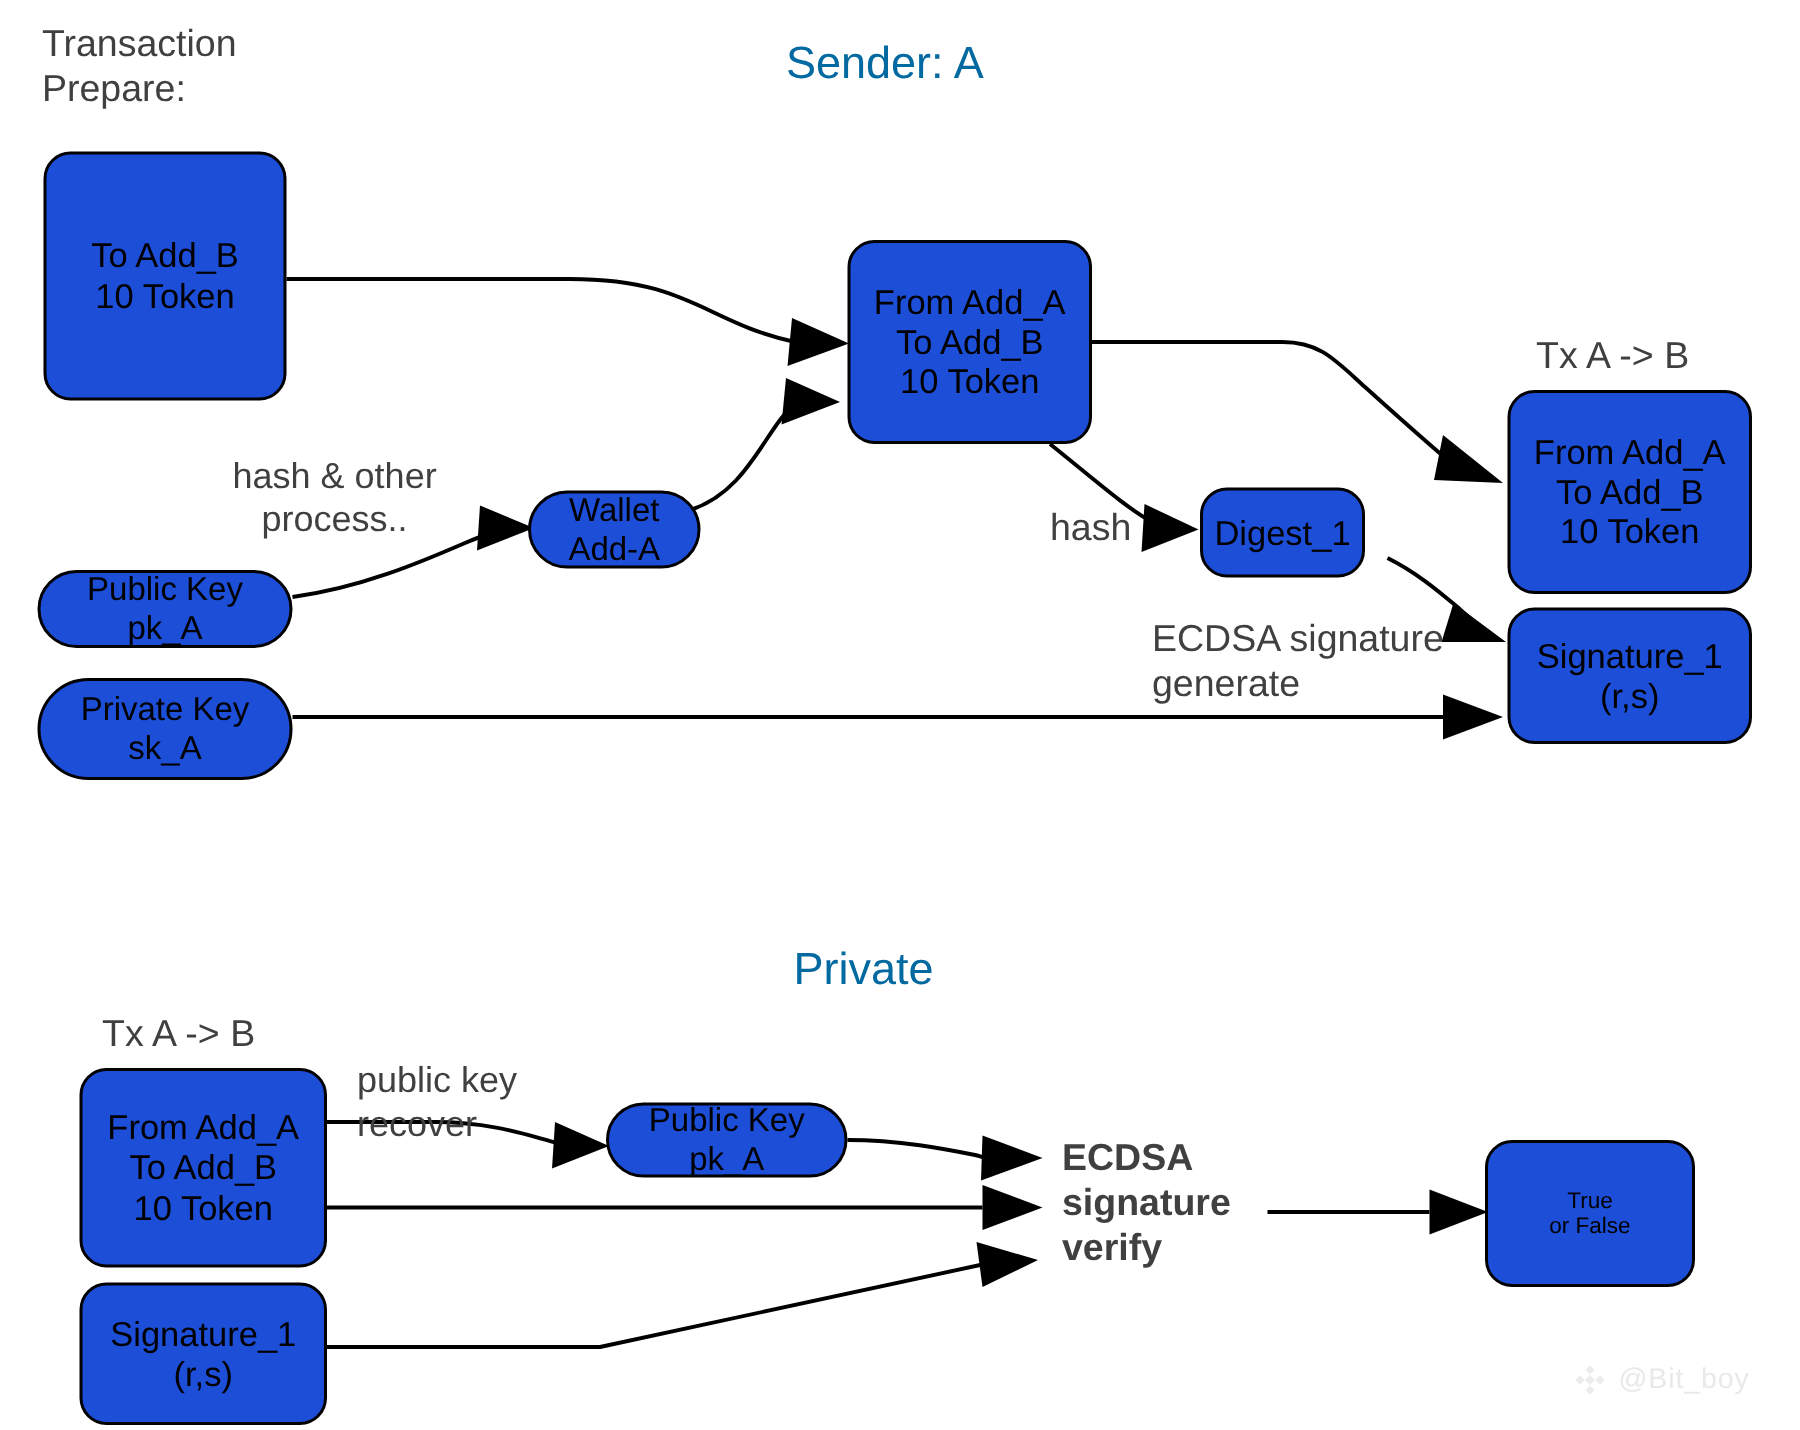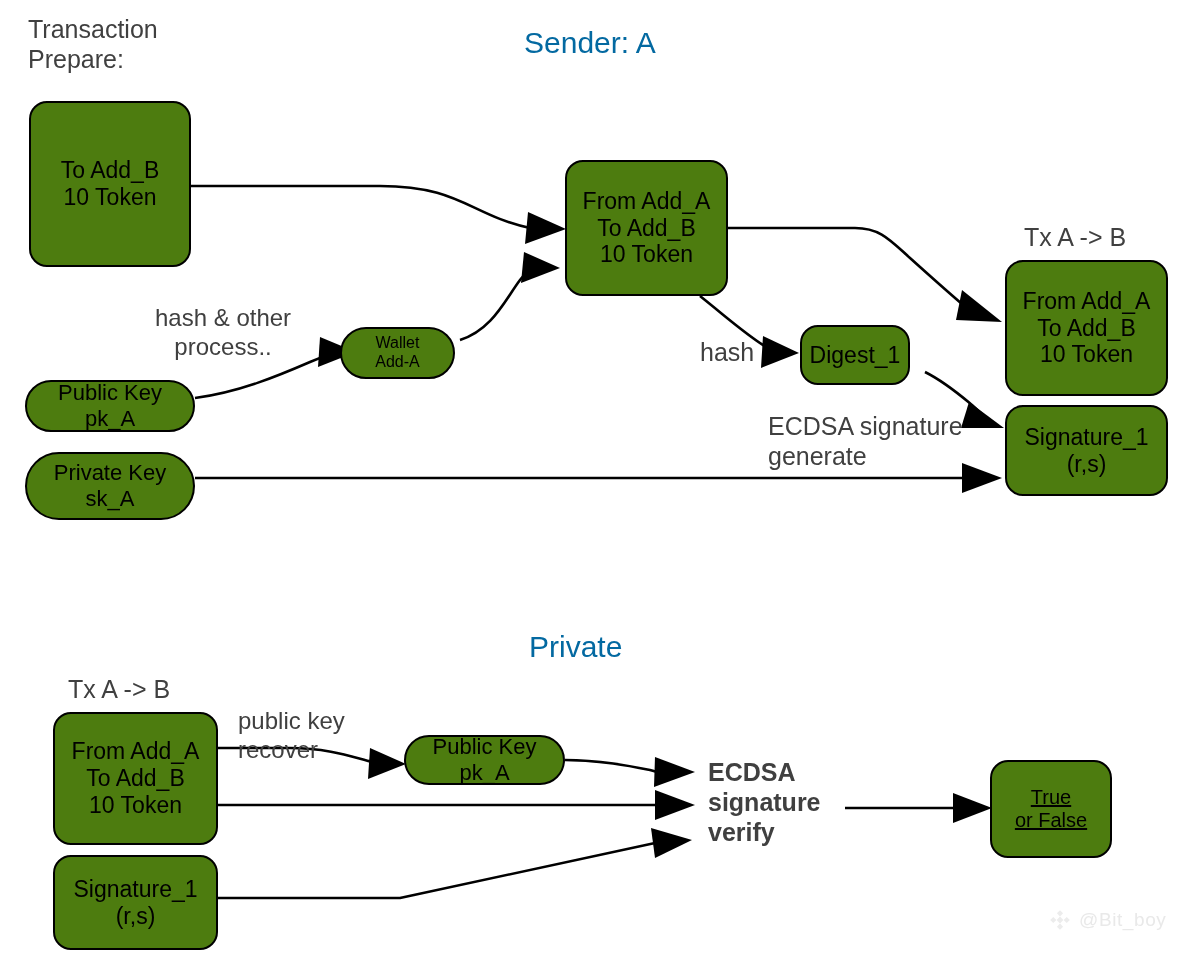--- a/index.html
+++ b/index.html
@@ -34,21 +34,21 @@
     stroke-linejoin: round;
   }
   .arrowhead {
     fill: #000000;
     stroke: none;
   }
   .node {
     position: absolute;
     box-sizing: border-box;
     border: 2.6px solid #000000;
-    background: #4d7c0f;
+    background: #1d4ed8;
     display: flex;
     flex-direction: column;
     align-items: center;
     justify-content: center;
     text-align: center;
     line-height: 1.16;
     color: #000000;
   }
   .node.rrect { border-radius: 18px; }
   .node.pill  { border-radius: 999px; }
@@ -154,21 +154,21 @@
   <div class="node pill" style="left:25px; top:380px; width:170px; height:52px; font-size:22px;">
     <span class="node-line">Public Key</span>
     <span class="node-line">pk_A</span>
   </div>
 
   <div class="node pill" style="left:25px; top:452px; width:170px; height:68px; font-size:22px;">
     <span class="node-line">Private Key</span>
     <span class="node-line">sk_A</span>
   </div>
 
-  <div class="node pill" style="left:340px; top:327px; width:115px; height:52px; font-size:16px;">
+  <div class="node pill" style="left:352px; top:327px; width:115px; height:52px; font-size:22px;">
     <span class="node-line">Wallet</span>
     <span class="node-line">Add-A</span>
   </div>
 
   <div class="node rrect" style="left:565px; top:160px; width:163px; height:136px; font-size:23px;">
     <span class="node-line">From Add_A</span>
     <span class="node-line">To Add_B</span>
     <span class="node-line">10 Token</span>
   </div>
 
@@ -196,21 +196,21 @@
   <div class="node rrect" style="left:53px; top:855px; width:165px; height:95px; font-size:23px;">
     <span class="node-line">Signature_1</span>
     <span class="node-line">(r,s)</span>
   </div>
 
   <div class="node pill" style="left:404px; top:735px; width:161px; height:50px; font-size:22px;">
     <span class="node-line">Public Key</span>
     <span class="node-line">pk_A</span>
   </div>
 
-  <div class="node rrect" style="left:990px; top:760px; width:122px; height:98px; font-size:20px;text-decoration:underline;">
+  <div class="node rrect" style="left:990px; top:760px; width:140px; height:98px; font-size:15px;">
     <span class="node-line">True</span>
     <span class="node-line">or False</span>
   </div>
 
   <div class="watermark" style="left:1048px; top:908px;">
     <span style="display:inline-block; line-height:0;">
       <svg width="24" height="24" viewBox="0 0 24 24" aria-hidden="true">
         <g fill="#ececec">
           <polygon points="12,2.2 15.1,5.3 12,8.4 8.9,5.3"></polygon>
           <polygon points="5.3,8.9 8.4,12 5.3,15.1 2.2,12"></polygon>

